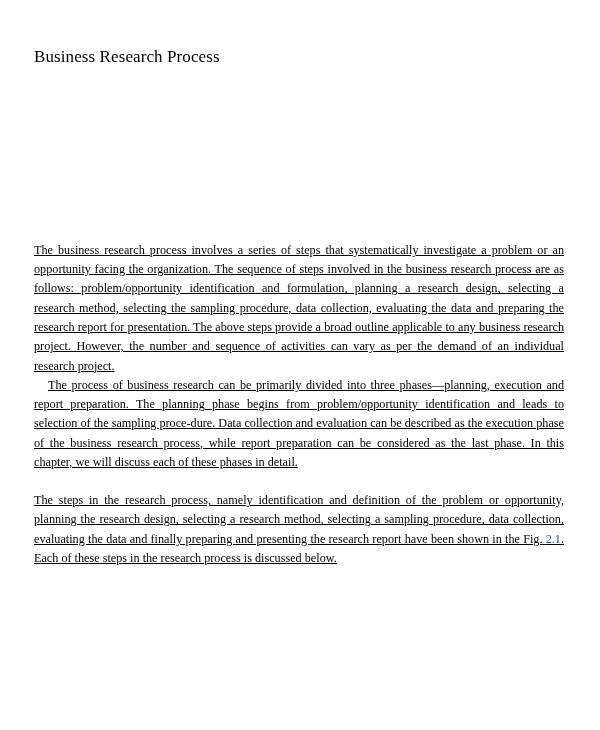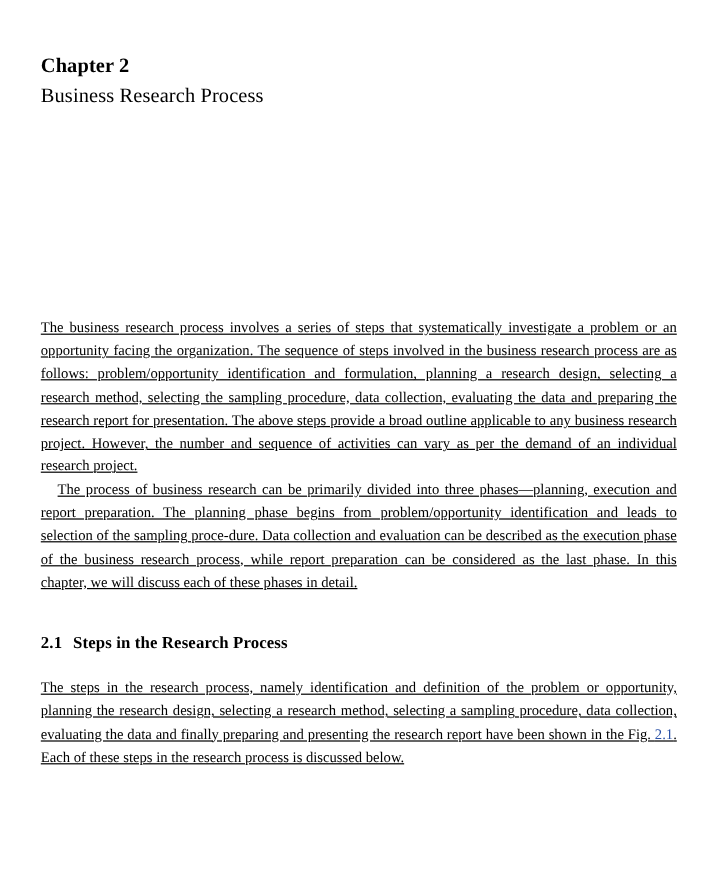--- a/index.html
+++ b/index.html
@@ -65,31 +65,27 @@
   a.figref {
     color: #2b52a8;
     text-decoration: none;
   }
 </style>
 </head>
 <body>
 
 <div class="page">
 
-  <div class="chapter-label">Chapter 2</div>
 
   <div class="chapter-title">Business Research Process</div>
 
   <div class="gap-after-title"></div>
 
   <p class="body-text" style="margin:0;">The business research process involves a series of steps that systematically investigate a problem or an opportunity facing the organization. The sequence of steps involved in the business research process are as follows: problem/opportunity identification and formulation, planning a research design, selecting a research method, selecting the sampling procedure, data collection, evaluating the data and preparing the research report for presentation. The above steps provide a broad outline applicable to any business research project. However, the number and sequence of activities can vary as per the demand of an individual research project.</p>
 
   <p class="body-text indented" style="margin:0;">The process of business research can be primarily divided into three phases—planning, execution and report preparation. The planning phase begins from problem/opportunity identification and leads to selection of the sampling proce-dure. Data collection and evaluation can be described as the execution phase of the business research process, while report preparation can be considered as the last phase. In this chapter, we will discuss each of these phases in detail.</p>
 
-  <div class="section-heading">
-    <span class="num">2.1</span><span>Steps in the Research Process</span>
-  </div>
 
   <div class="para-gap"></div>
 
   <p class="body-text" style="margin:0;"><span>The steps in the research process, namely identification and definition of the problem or opportunity, planning the research design, selecting a research method, selecting a sampling procedure, data collection, evaluating the data and finally preparing and presenting the research report have been shown in the Fig. </span><a class="figref" href="#">2.1</a><span>. Each of these steps in the research process is discussed below.</span></p>
 
 </div>
 
 </body></html>

